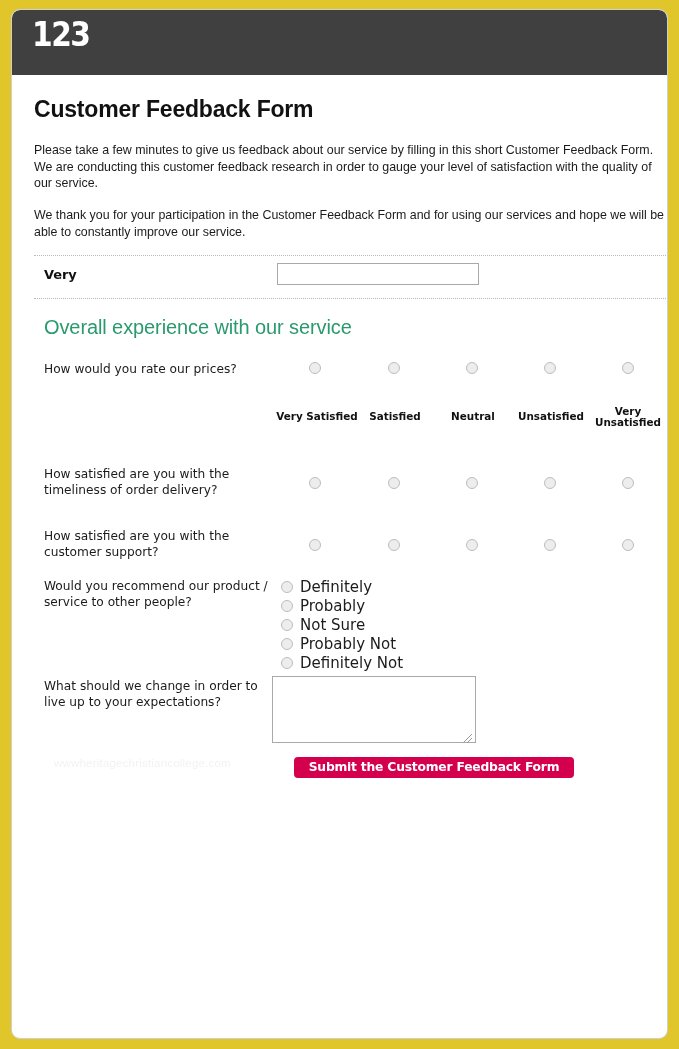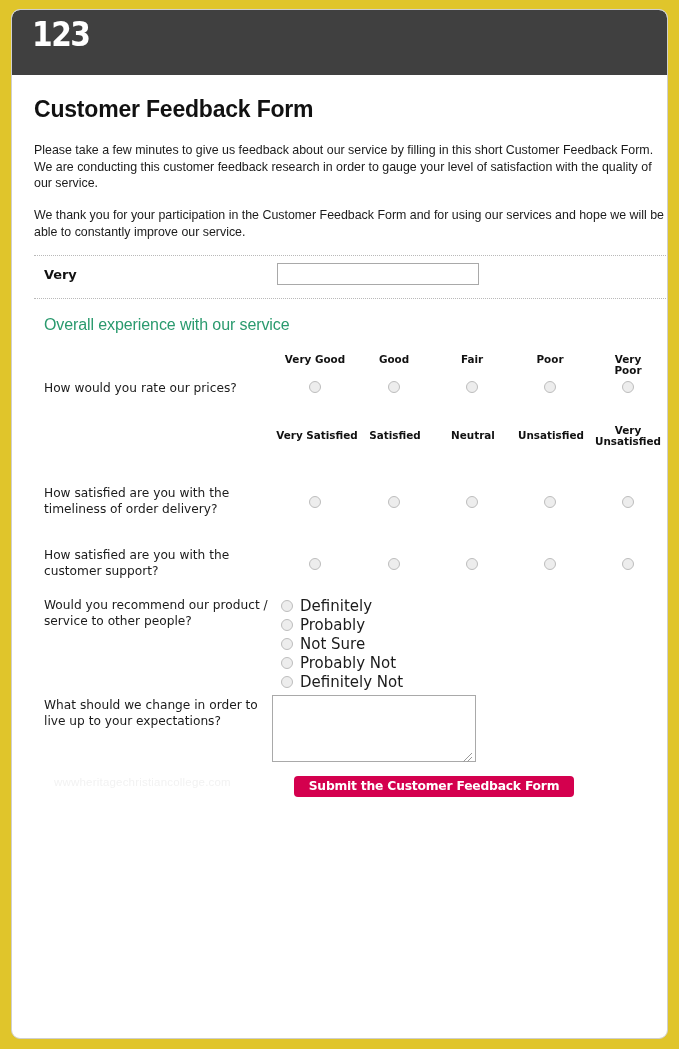--- a/index.html
+++ b/index.html
@@ -108,21 +108,21 @@
   }
   .sub-label {
     position: absolute;
     font-family: "DejaVu Sans", sans-serif;
     font-size: 10.5px;
     color: #6b6b6b;
   }
 
   .section-title {
     font-family: "Liberation Sans", sans-serif;
-    font-size: 16px;
+    font-size: 20px;
     color: #2a9a6e;
     margin: 17px 0 8px 15px;
     letter-spacing: -0.1px;
   }
 
   .matrix {
     position: relative;
     margin-left: 5px;
   }
   .matrix-head {
@@ -241,27 +241,20 @@
       <div class="field-row" style="height:34px;">
         <div class="field-label" style="top:11px;">Very</div>
         <input class="txt" style="left: 243px; top: 7px; width: 202px;" value="">
       </div>
 
       <hr class="divider" style="margin-top:8px;">
 
       <div class="section-title">Overall experience with our service</div>
 
       <div class="matrix" style="margin-top:20px;">
-        <div class="matrix-head">
-          <div class="col-head" style="left:281px; top:0;">Very Good</div>
-          <div class="col-head" style="left:360px; top:0;">Good</div>
-          <div class="col-head" style="left:438px; top:0;">Fair</div>
-          <div class="col-head" style="left:516px; top:0;">Poor</div>
-          <div class="col-head" style="left:594px; top:0;">Very Poor</div>
-        </div>
 
 
 
         <div class="mrow" style="height:46px;">
           <div class="mq" style="top:2px;">How would you rate our prices?</div>
           <div class="radio" style="left:281px; top:3px;"></div>
           <div class="radio" style="left:360px; top:3px;"></div>
           <div class="radio" style="left:438px; top:3px;"></div>
           <div class="radio" style="left:516px; top:3px;"></div>
           <div class="radio" style="left:594px; top:3px;"></div>

